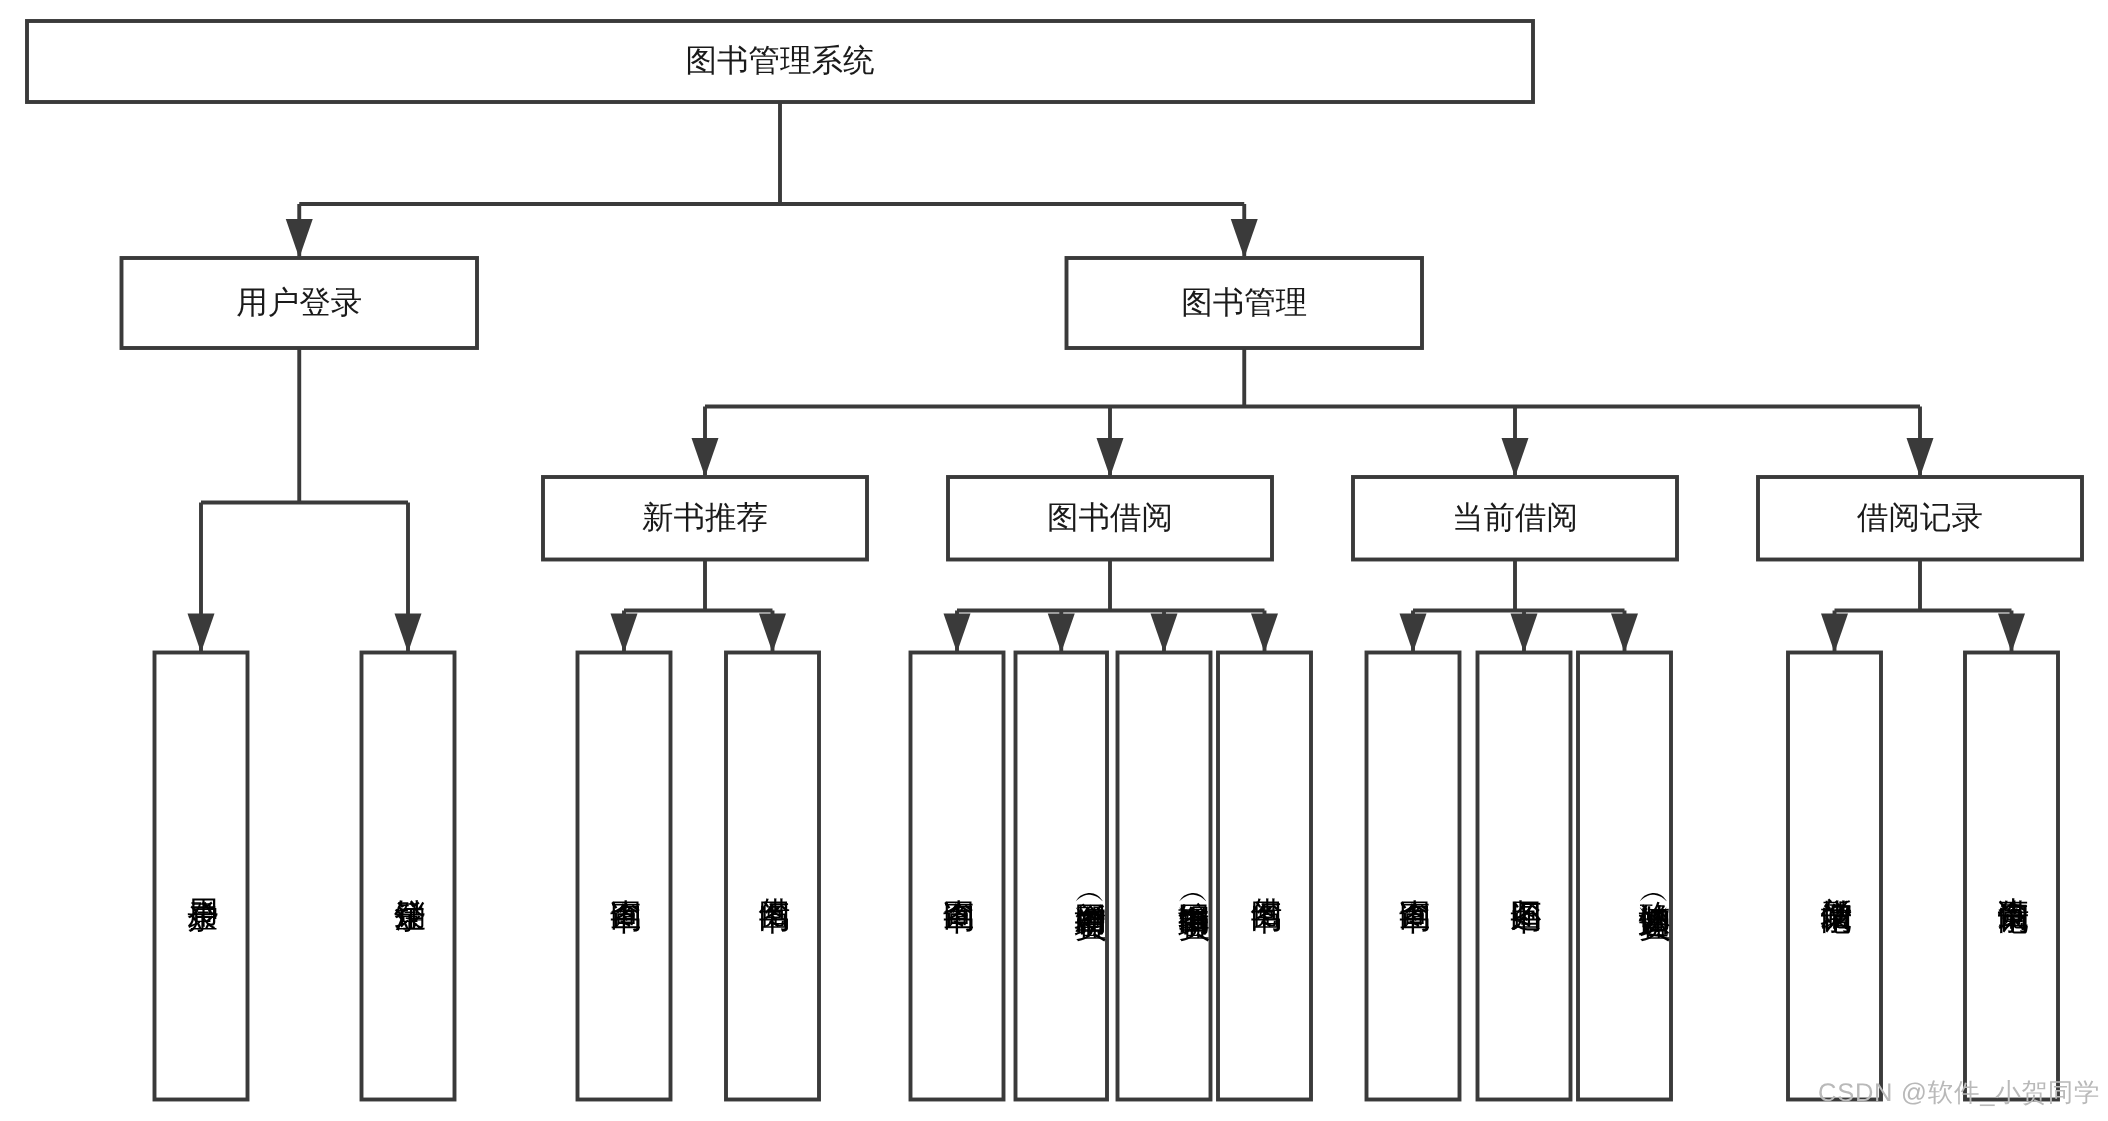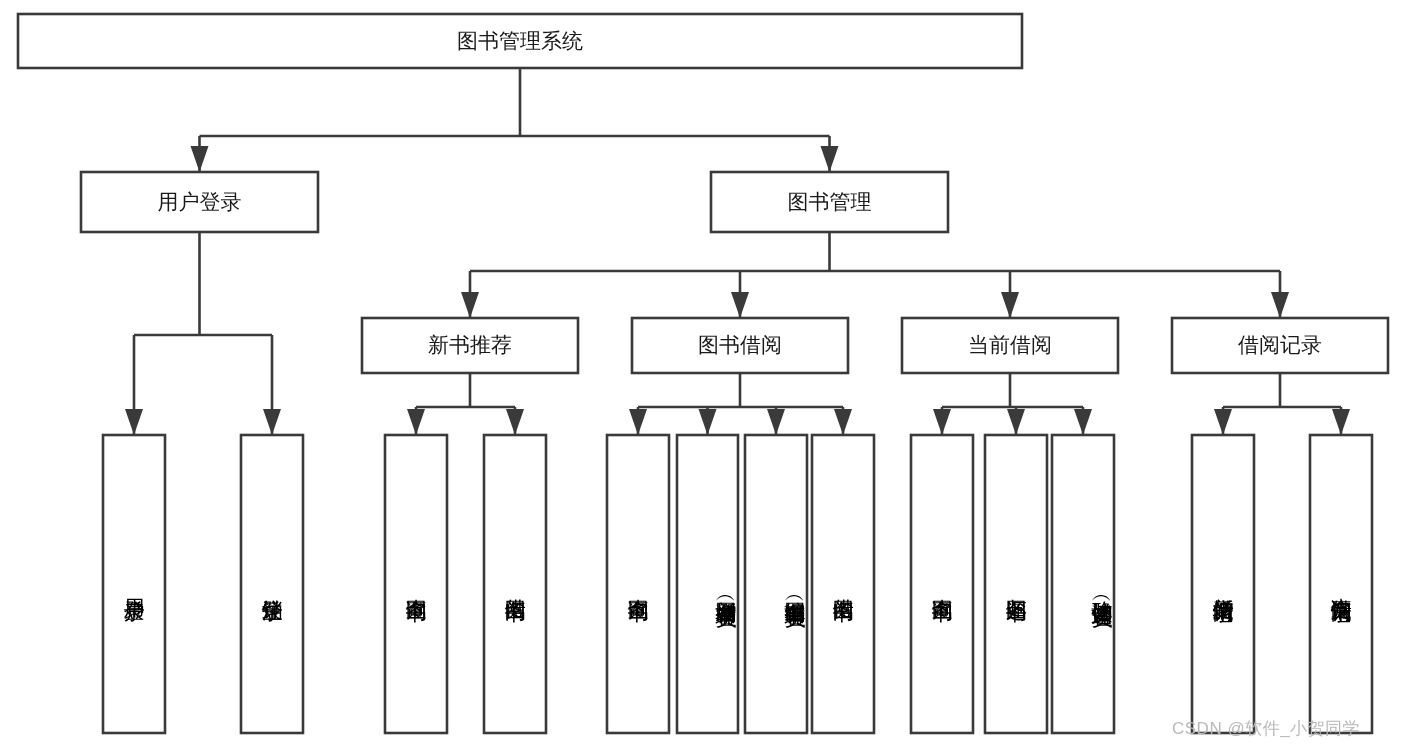--- a/index.html
+++ b/index.html
@@ -207,14 +207,14 @@
         <span class="node-label-v" style="align-items: flex-start; padding-top: 8px;">确认归还（管理员）</span>
       </div>
       <div class="vlabel-wrap" style="left: 1192px; top: 435px; width: 62px; height: 298px;">
         <span class="node-label-v" style="align-items: center; padding-top: 0px;">新增借阅记录</span>
       </div>
       <div class="vlabel-wrap" style="left: 1310px; top: 435px; width: 62px; height: 298px;">
         <span class="node-label-v" style="align-items: center; padding-top: 0px;">查询借阅记录</span>
       </div>
     </div>
 
-  <div class="watermark" style="left: 1172px; top: 717px;">CSDN @软件_小贺同学</div>
+  <div class="watermark" style="left: 1212px; top: 717px;">CSDN @软件_小贺同学</div>
 </div>
 
 </body></html>

